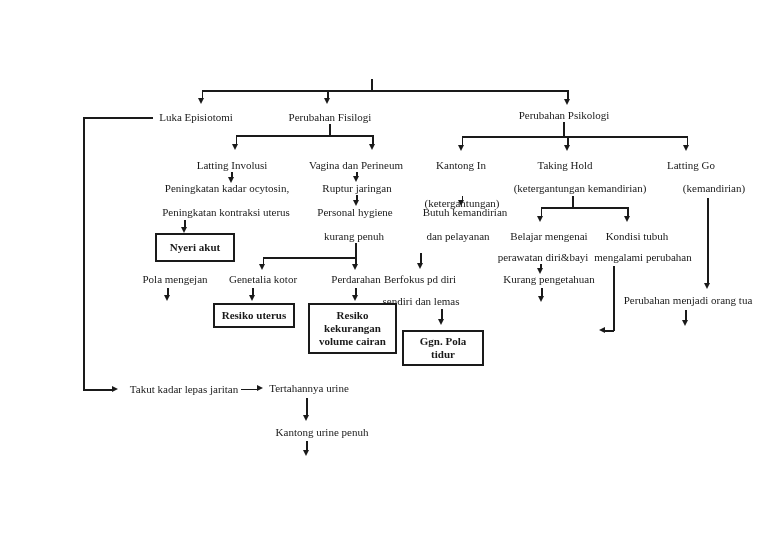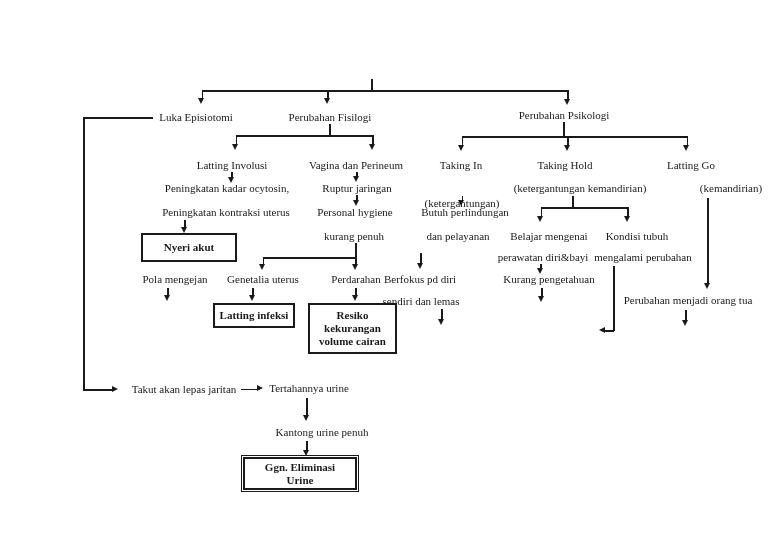--- a/index.html
+++ b/index.html
@@ -38,58 +38,54 @@
   <div class="ad" style="left:563.5px;top:99px"></div>
 
   <div class="lbl" style="left:196px;top:111px">Luka Episiotomi</div>
   <div class="lbl" style="left:330px;top:111px">Perubahan Fisilogi</div>
   <div class="lbl" style="left:564px;top:109px">Perubahan Psikologi</div>
 
   <div class="hl" style="left:83px;top:117px;width:70px"></div>
   <div class="vl" style="left:83px;top:117px;height:273px"></div>
   <div class="hl" style="left:83px;top:389px;width:29px"></div>
   <div class="ar" style="left:112px;top:386px"></div>
-  <div class="lbl" style="left:184px;top:383px">Takut akan lepas jaritan</div>
+  <div class="lbl" style="left:184px;top:383px">Takut kadar lepas jaritan</div>
   <div class="hl" style="left:241px;top:388.5px;width:16px"></div>
   <div class="ar" style="left:257px;top:385px"></div>
   <div class="lbl" style="left:309px;top:382px">Tertahannya urine</div>
   <div class="vl" style="left:306px;top:398px;height:17px"></div>
   <div class="ad" style="left:303px;top:415px"></div>
   <div class="lbl" style="left:322px;top:426px">Kantong urine penuh</div>
   <div class="vl" style="left:306px;top:441px;height:9px"></div>
   <div class="ad" style="left:303px;top:450px"></div>
-  <div class="box dbl" style="left:243px;top:457px;width:114px;height:33px">
-    <span>Ggn. Eliminasi</span>
-    <span>Urine</span>
-  </div>
 
   <div class="vl" style="left:329px;top:124px;height:11px"></div>
   <div class="hl" style="left:236px;top:135px;width:137px"></div>
   <div class="vl" style="left:235.5px;top:135px;height:9px"></div>
   <div class="ad" style="left:232px;top:144px"></div>
   <div class="vl" style="left:372px;top:135px;height:9px"></div>
   <div class="ad" style="left:368.5px;top:144px"></div>
 
   <div class="lbl" style="left:232px;top:159px">Latting Involusi</div>
   <div class="vl" style="left:231px;top:172px;height:5px"></div>
   <div class="ad" style="left:227.5px;top:177px"></div>
   <div class="lbl" style="left:227px;top:182px">Peningkatan kadar ocytosin,</div>
   <div class="lbl" style="left:226px;top:206px">Peningkatan kontraksi uterus</div>
   <div class="vl" style="left:184px;top:220px;height:7px"></div>
   <div class="ad" style="left:180.5px;top:227px"></div>
-  <div class="box" style="left:141px;top:233px;width:96px;height:29px">Nyeri akut</div>
+  <div class="box" style="left:155px;top:233px;width:80px;height:29px">Nyeri akut</div>
 
   <div class="lbl" style="left:175px;top:273px">Pola mengejan</div>
   <div class="vl" style="left:167px;top:288px;height:7px"></div>
   <div class="ad" style="left:163.5px;top:295px"></div>
 
-  <div class="lbl" style="left:263px;top:273px">Genetalia uterus</div>
+  <div class="lbl" style="left:263px;top:273px">Genetalia kotor</div>
   <div class="vl" style="left:252px;top:288px;height:7px"></div>
   <div class="ad" style="left:248.5px;top:295px"></div>
-  <div class="box" style="left:213px;top:303px;width:82px;height:25px">Latting infeksi</div>
+  <div class="box" style="left:213px;top:303px;width:82px;height:25px">Resiko uterus</div>
 
   <div class="lbl" style="left:356px;top:159px">Vagina dan Perineum</div>
   <div class="vl" style="left:356px;top:172px;height:4px"></div>
   <div class="ad" style="left:352.5px;top:176px"></div>
   <div class="lbl" style="left:357px;top:182px">Ruptur jaringan</div>
   <div class="vl" style="left:356px;top:195px;height:5px"></div>
   <div class="ad" style="left:352.5px;top:200px"></div>
   <div class="lbl" style="left:355px;top:206px">Personal hygiene</div>
   <div class="lbl" style="left:354px;top:230px">kurang penuh</div>
 
@@ -111,32 +107,36 @@
 
   <div class="vl" style="left:563px;top:122px;height:14px"></div>
   <div class="hl" style="left:462px;top:136px;width:226px"></div>
   <div class="vl" style="left:461.5px;top:136px;height:9px"></div>
   <div class="ad" style="left:458px;top:145px"></div>
   <div class="vl" style="left:567px;top:136px;height:9px"></div>
   <div class="ad" style="left:563.5px;top:145px"></div>
   <div class="vl" style="left:686.5px;top:136px;height:9px"></div>
   <div class="ad" style="left:683px;top:145px"></div>
 
-  <div class="lbl" style="left:461px;top:159px">Taking In</div>
+  <div class="lbl" style="left:461px;top:159px">Kantong In</div>
   <div class="lbl" style="left:462px;top:197px">(ketergantungan)</div>
   <div class="vl" style="left:461.5px;top:196px;height:4px"></div>
   <div class="ad" style="left:458px;top:200px"></div>
-  <div class="lbl" style="left:465px;top:206px">Butuh perlindungan</div>
+  <div class="lbl" style="left:465px;top:206px">Butuh kemandirian</div>
   <div class="lbl" style="left:458px;top:230px">dan pelayanan</div>
   <div class="vl" style="left:420px;top:253px;height:10px"></div>
   <div class="ad" style="left:416.5px;top:263px"></div>
   <div class="lbl" style="left:420px;top:273px">Berfokus pd diri</div>
   <div class="lbl" style="left:421px;top:295px">sendiri dan lemas</div>
   <div class="vl" style="left:441px;top:309px;height:10px"></div>
   <div class="ad" style="left:437.5px;top:319px"></div>
+  <div class="box" style="left:402px;top:330px;width:82px;height:36px">
+    <span>Ggn. Pola</span>
+    <span>tidur</span>
+  </div>
 
   <div class="lbl" style="left:565px;top:159px">Taking Hold</div>
   <div class="lbl" style="left:580px;top:182px">(ketergantungan kemandirian)</div>
   <div class="vl" style="left:572px;top:196px;height:11px"></div>
   <div class="hl" style="left:541px;top:207px;width:87px"></div>
   <div class="vl" style="left:540.5px;top:207px;height:9px"></div>
   <div class="ad" style="left:537px;top:216px"></div>
   <div class="vl" style="left:627px;top:207px;height:9px"></div>
   <div class="ad" style="left:623.5px;top:216px"></div>
 
@@ -148,20 +148,20 @@
   <div class="vl" style="left:541px;top:288px;height:8px"></div>
   <div class="ad" style="left:537.5px;top:296px"></div>
 
   <div class="lbl" style="left:637px;top:230px">Kondisi tubuh</div>
   <div class="lbl" style="left:643px;top:251px">mengalami perubahan</div>
   <div class="vl" style="left:613px;top:266px;height:65px"></div>
   <div class="hl" style="left:605px;top:330px;width:9px"></div>
   <div class="al" style="left:599px;top:327px"></div>
 
   <div class="lbl" style="left:691px;top:159px">Latting Go</div>
-  <div class="lbl" style="left:731px;top:182px">(kemandirian)</div>
+  <div class="lbl" style="left:714px;top:182px">(kemandirian)</div>
   <div class="vl" style="left:707px;top:198px;height:85px"></div>
   <div class="ad" style="left:703.5px;top:283px"></div>
   <div class="lbl" style="left:688px;top:294px">Perubahan menjadi orang tua</div>
   <div class="vl" style="left:685px;top:310px;height:10px"></div>
   <div class="ad" style="left:681.5px;top:320px"></div>
 
 </div>
 
 </body></html>

